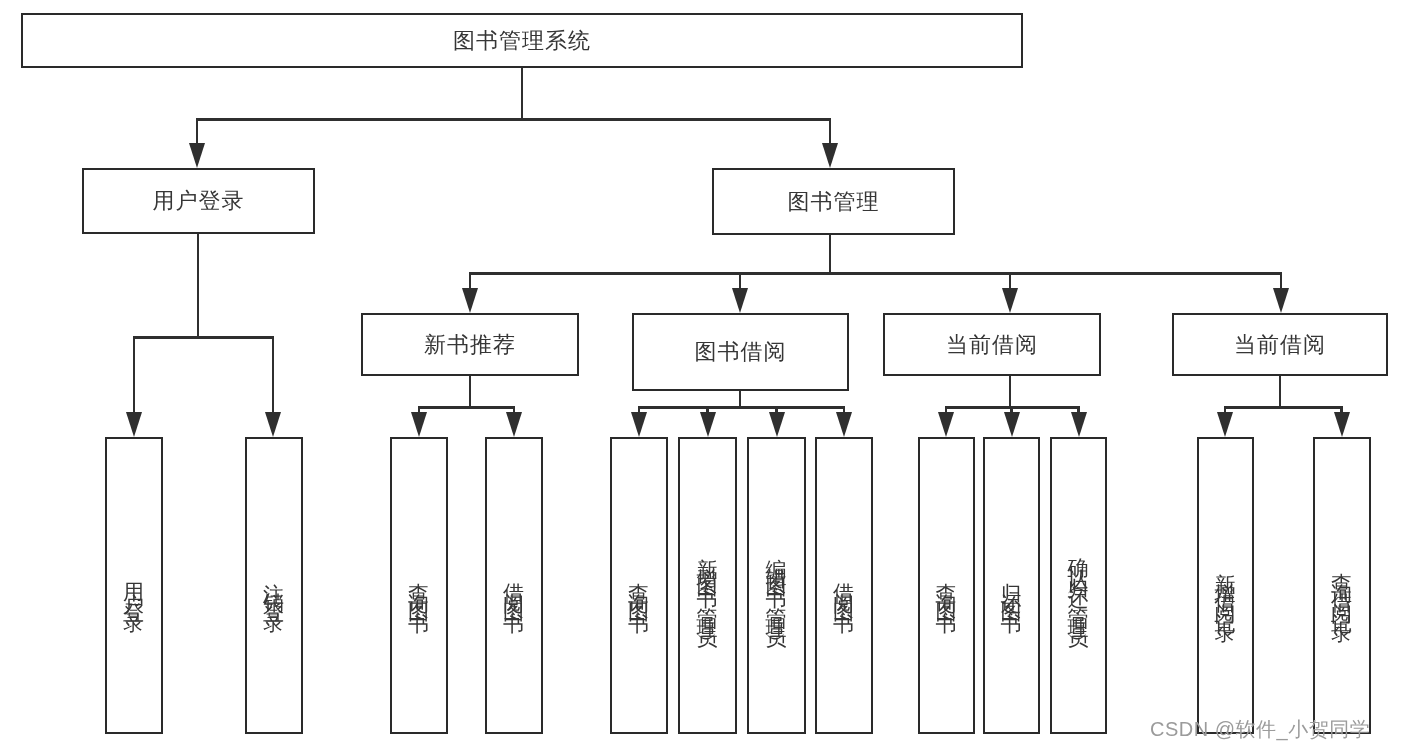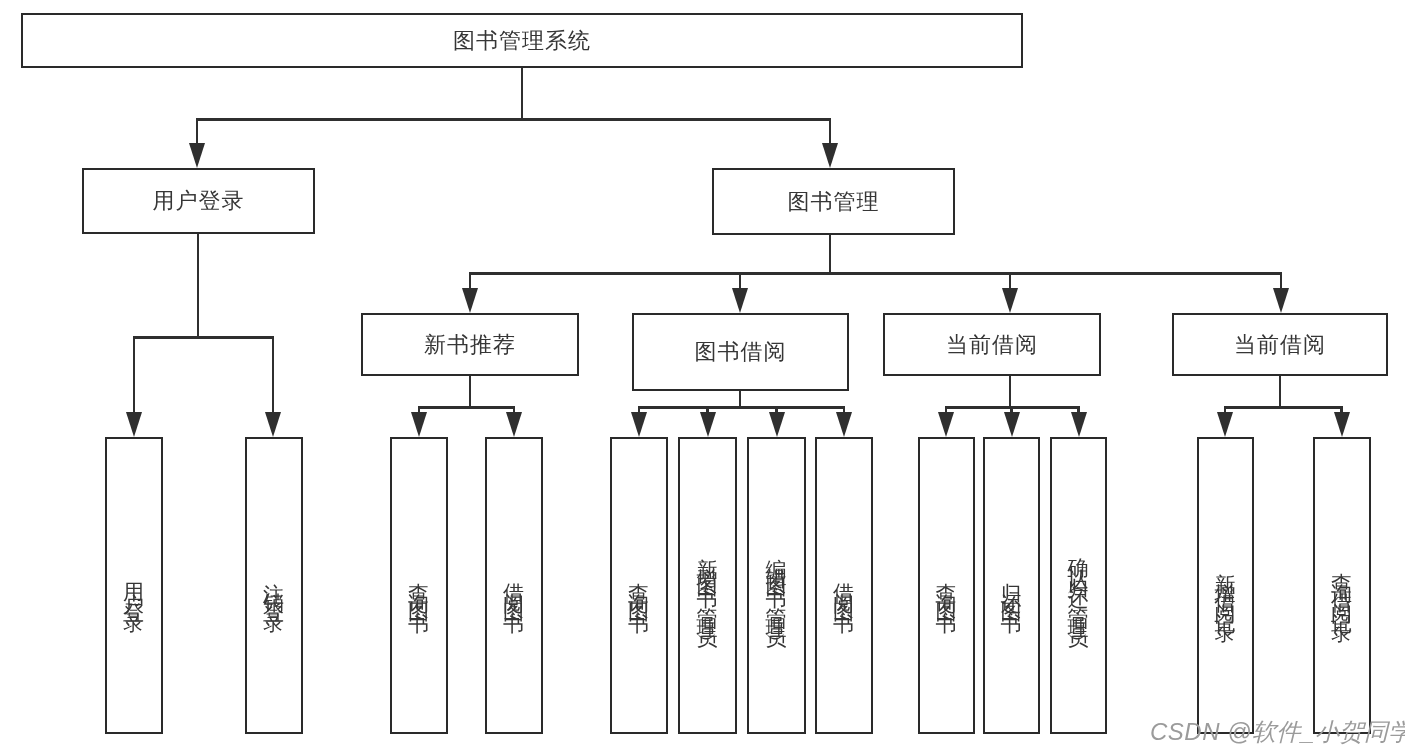--- a/index.html
+++ b/index.html
@@ -19,21 +19,21 @@
   }
   .hline{position:absolute;height:2.5px;background:#2f2f2f;z-index:1;}
   .vline{position:absolute;width:2.5px;background:#2f2f2f;z-index:1;}
   .varrow{position:absolute;width:2.5px;background:#2f2f2f;z-index:1;}
   .varrow::after{
     content:"";position:absolute;left:50%;bottom:-25px;transform:translateX(-50%);
     width:0;height:0;border:8px solid transparent;border-top:25px solid #2f2f2f;border-bottom:none;
   }
   .watermark{
     position:absolute;left:1150px;top:716px;width:250px;z-index:5;
-    font-size:24px;color:#9b9b9b;letter-spacing:0.5px;white-space:nowrap;font-style:italic;
+    font-size:20px;color:#9b9b9b;letter-spacing:0.5px;white-space:nowrap;
   }
 </style>
 </head>
 <body>
 
 <div id="stage">
 
   <div class="node" style="left:21px;top:13px;width:1002px;height:55px;">
     <span>图书管理系统</span>
   </div>

